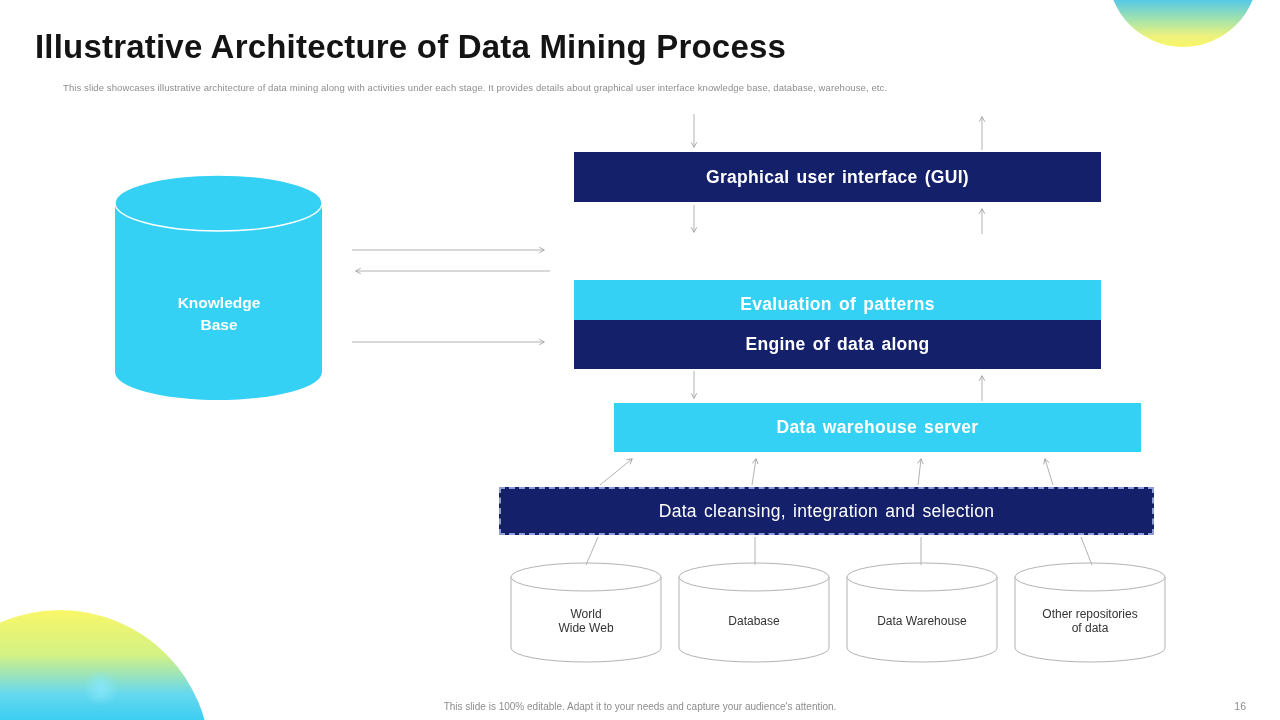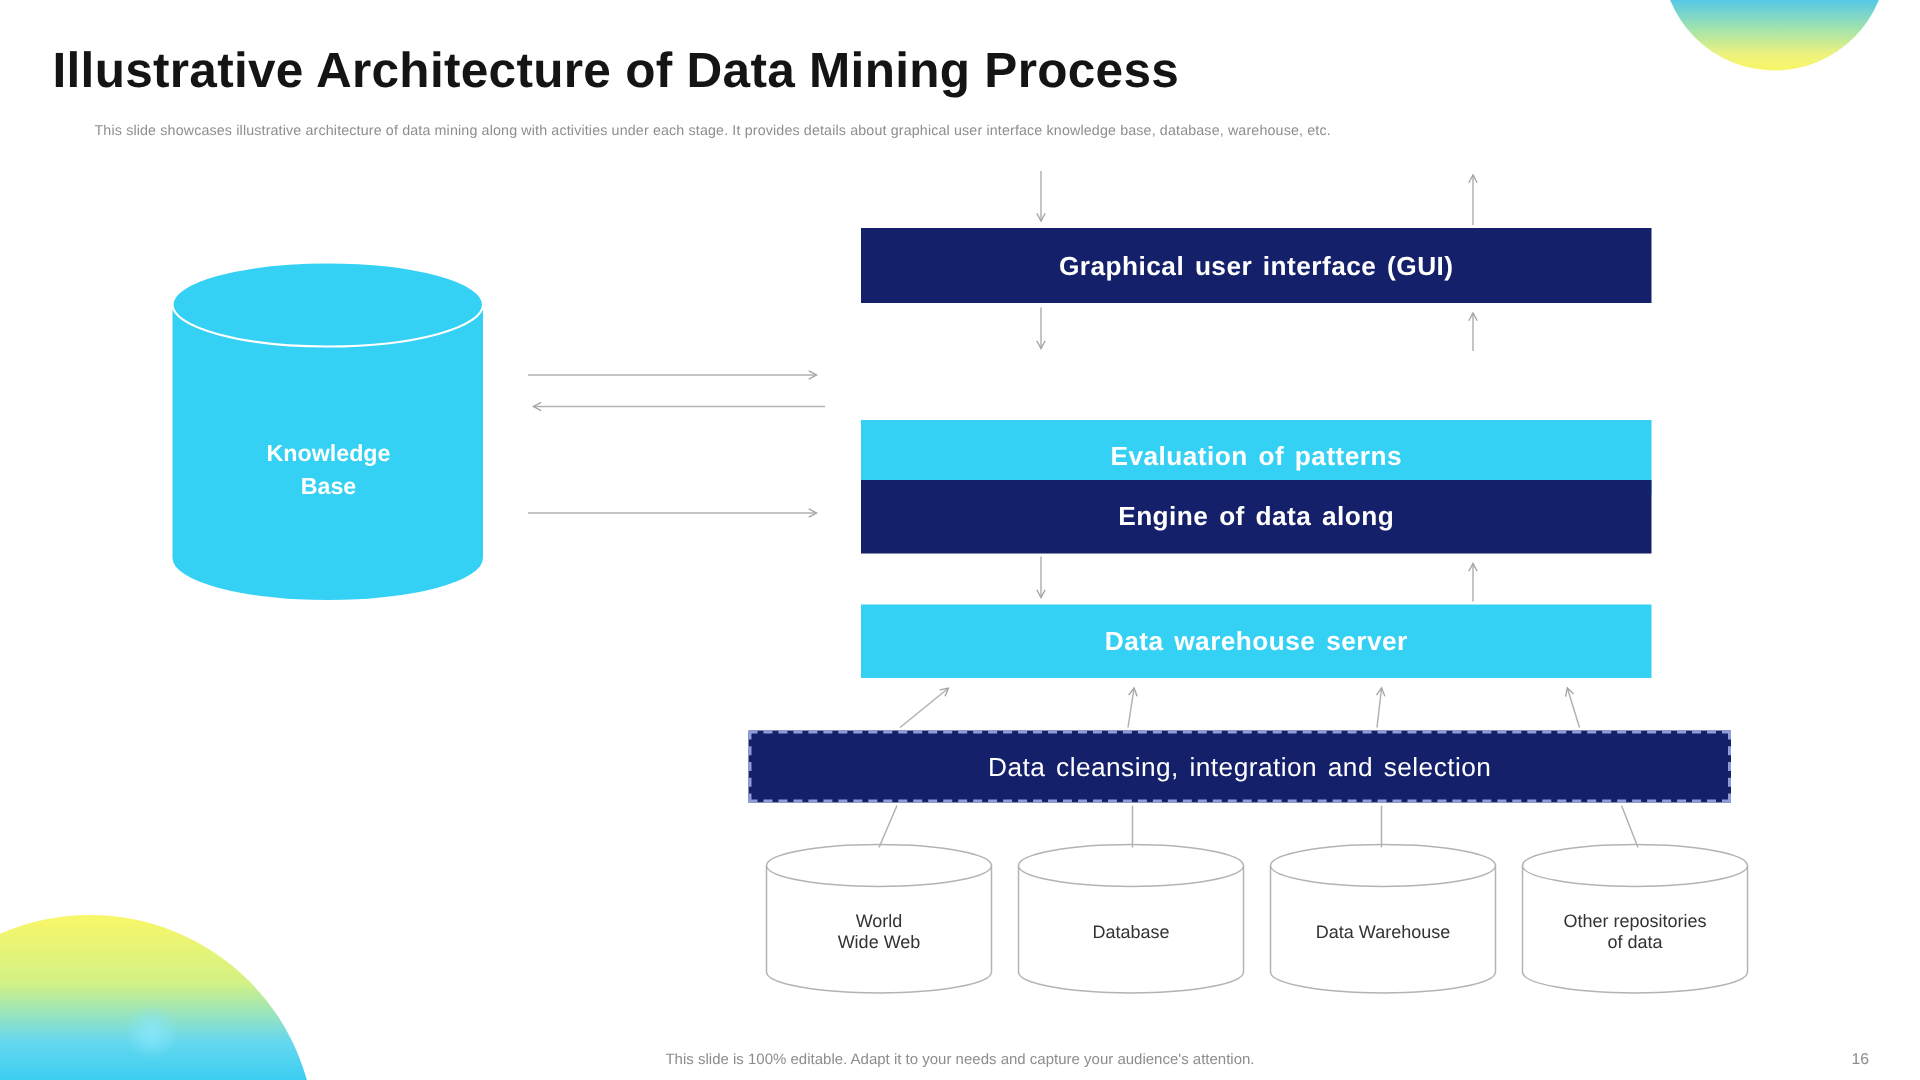--- a/index.html
+++ b/index.html
@@ -36,21 +36,21 @@
   
   .bar {
     position: absolute; left: 574px; width: 527px;
     display: flex; align-items: center; justify-content: center;
     color: #ffffff; font-weight: bold; font-size: 17.5px;
     letter-spacing: 0.3px; word-spacing: 2px;
   }
   .bar-gui       { top: 152px; height: 50px; }
   .bar-eval      { top: 236px; height: 49px; margin-top: 44px; }
   .bar-engine    { top: 320px; height: 49px; }
-  .bar-warehouse { top: 403px; height: 49px; }
+  .bar-warehouse { top: 403px; height: 49px; margin-left: 40px; }
   .bar-cleansing {
     position: absolute; left: 499px; top: 487px; width: 655px; height: 48px;
     display: flex; align-items: center; justify-content: center;
     color: #ffffff; font-weight: normal; font-size: 17.5px;
     letter-spacing: 0.3px; word-spacing: 2px;
     border: 2px dashed #8f9cd6;
   }
   
   .kb-label {
     position: absolute; left: 115px; top: 292px; width: 208px;

